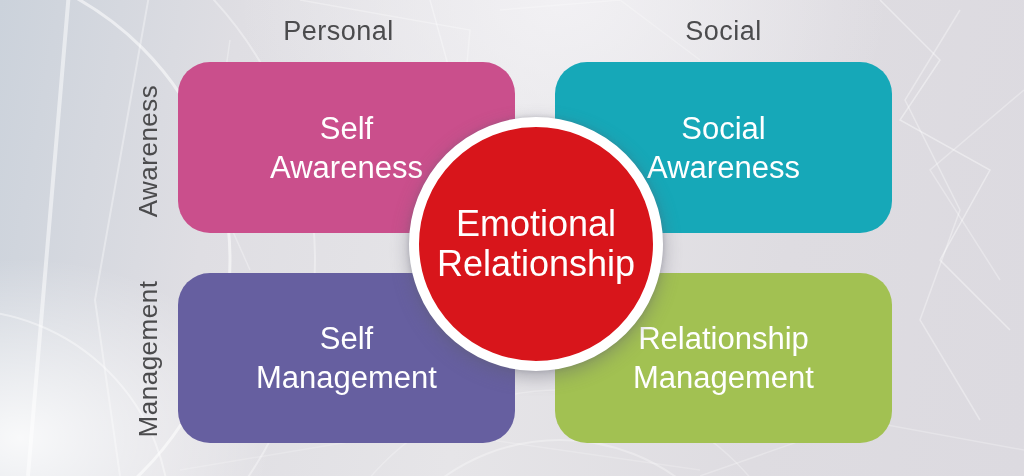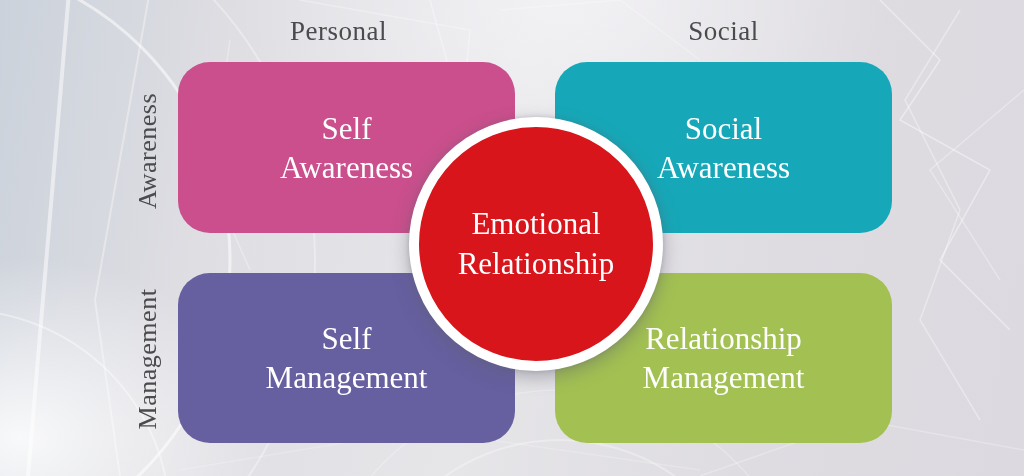--- a/index.html
+++ b/index.html
@@ -7,21 +7,20 @@
 
   .canvas {
     position: relative;
     width: 1024px;
     height: 476px;
     overflow: hidden;
     background:
       radial-gradient(ellipse 420px 300px at 2% 92%, rgba(255,255,255,0.85), rgba(255,255,255,0) 60%),
       radial-gradient(ellipse 500px 380px at 55% 0%, rgba(243,242,245,0.9), rgba(243,242,245,0) 65%),
       linear-gradient(100deg, #cbd2db 0%, #dfdee3 22%, #e6e5e8 48%, #dedce1 75%, #dcdae0 100%);
-    font-family: Liberation Serif, serif;
   }
 
   .bg-lines {
     position: absolute;
     inset: 0;
     pointer-events: none;
   }
 
   .col-header {
     position: absolute;
@@ -75,21 +74,21 @@
     width: 254px;
     height: 254px;
     box-sizing: border-box;
     border: 10px solid #ffffff;
     border-radius: 50%;
     display: flex;
     flex-direction: column;
     align-items: center;
     justify-content: center;
     color: #ffffff;
-    font-size: 31px;
+    font-size: 36px;
     line-height: 40px;
     text-align: center;
     box-shadow: 0 6px 18px rgba(95, 95, 110, 0.45), 0 0 4px rgba(95,95,110,0.25);
   }
 </style>
 </head>
 <body>
 
 <div class="canvas">
 

